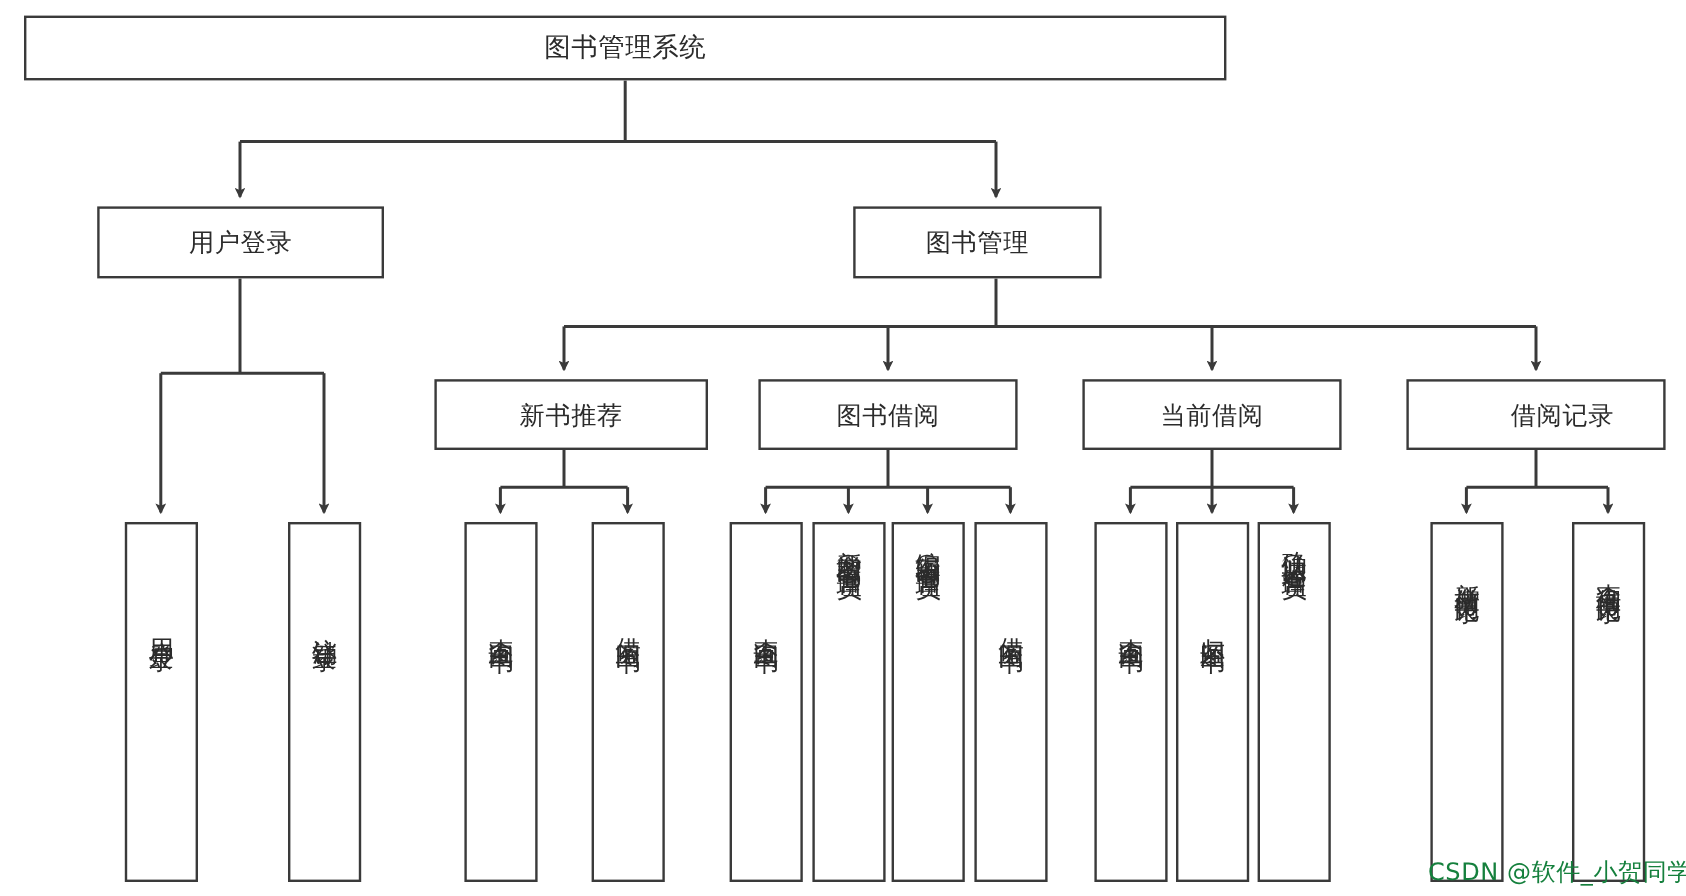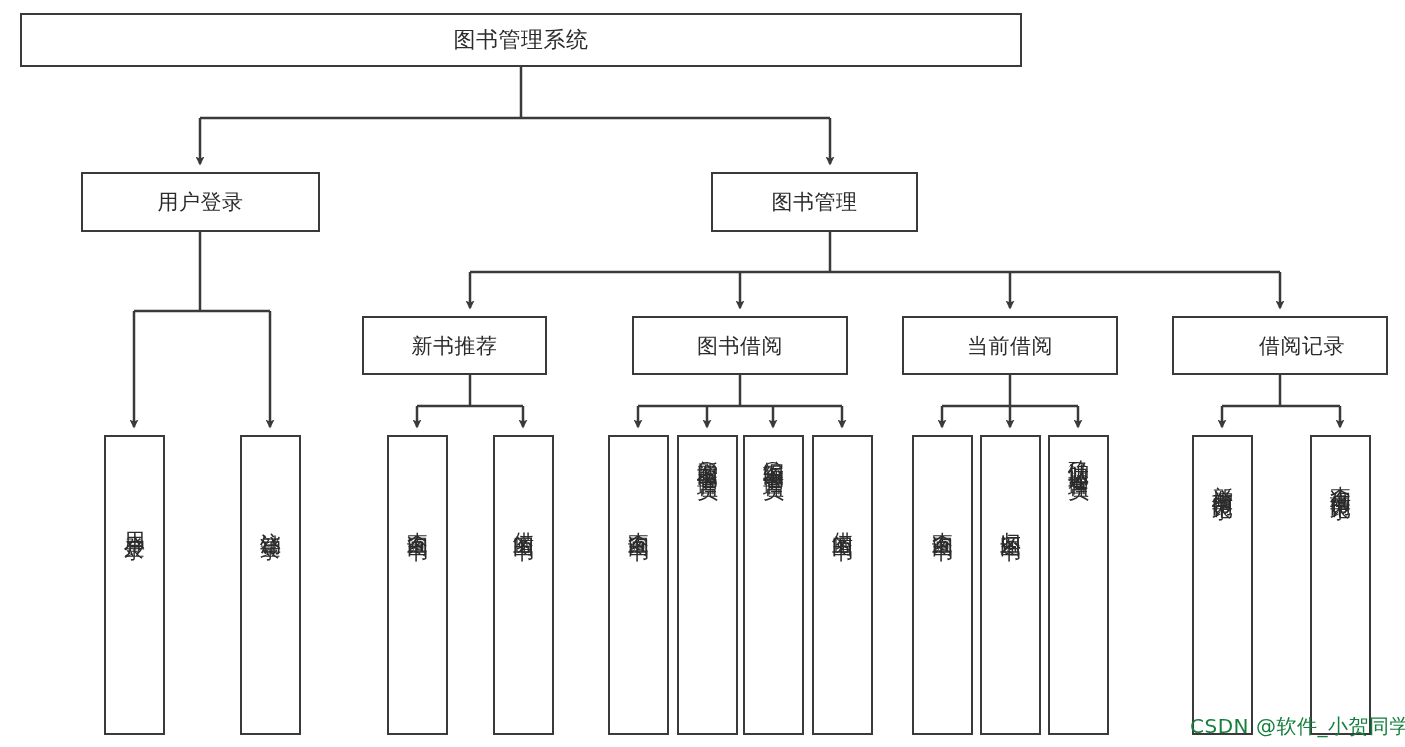--- a/index.html
+++ b/index.html
@@ -133,21 +133,21 @@
   </div>
 
   <div class="node level-branch" style="left:81px; top:172px; width:239px; height:60px;">
     <span class="node-label">用户登录</span>
   </div>
 
   <div class="node level-branch" style="left:711px; top:172px; width:207px; height:60px;">
     <span class="node-label">图书管理</span>
   </div>
 
-  <div class="node level-branch" style="left:362px; top:316px; width:185px; height:59px;">
+  <div class="node level-branch" style="left:362px; top:316px; width:228px; height:59px;">
     <span class="node-label">新书推荐</span>
   </div>
 
   <div class="node level-branch" style="left:632px; top:316px; width:216px; height:59px;">
     <span class="node-label">图书借阅</span>
   </div>
 
   <div class="node level-branch" style="left:902px; top:316px; width:216px; height:59px;">
     <span class="node-label">当前借阅</span>
   </div>

